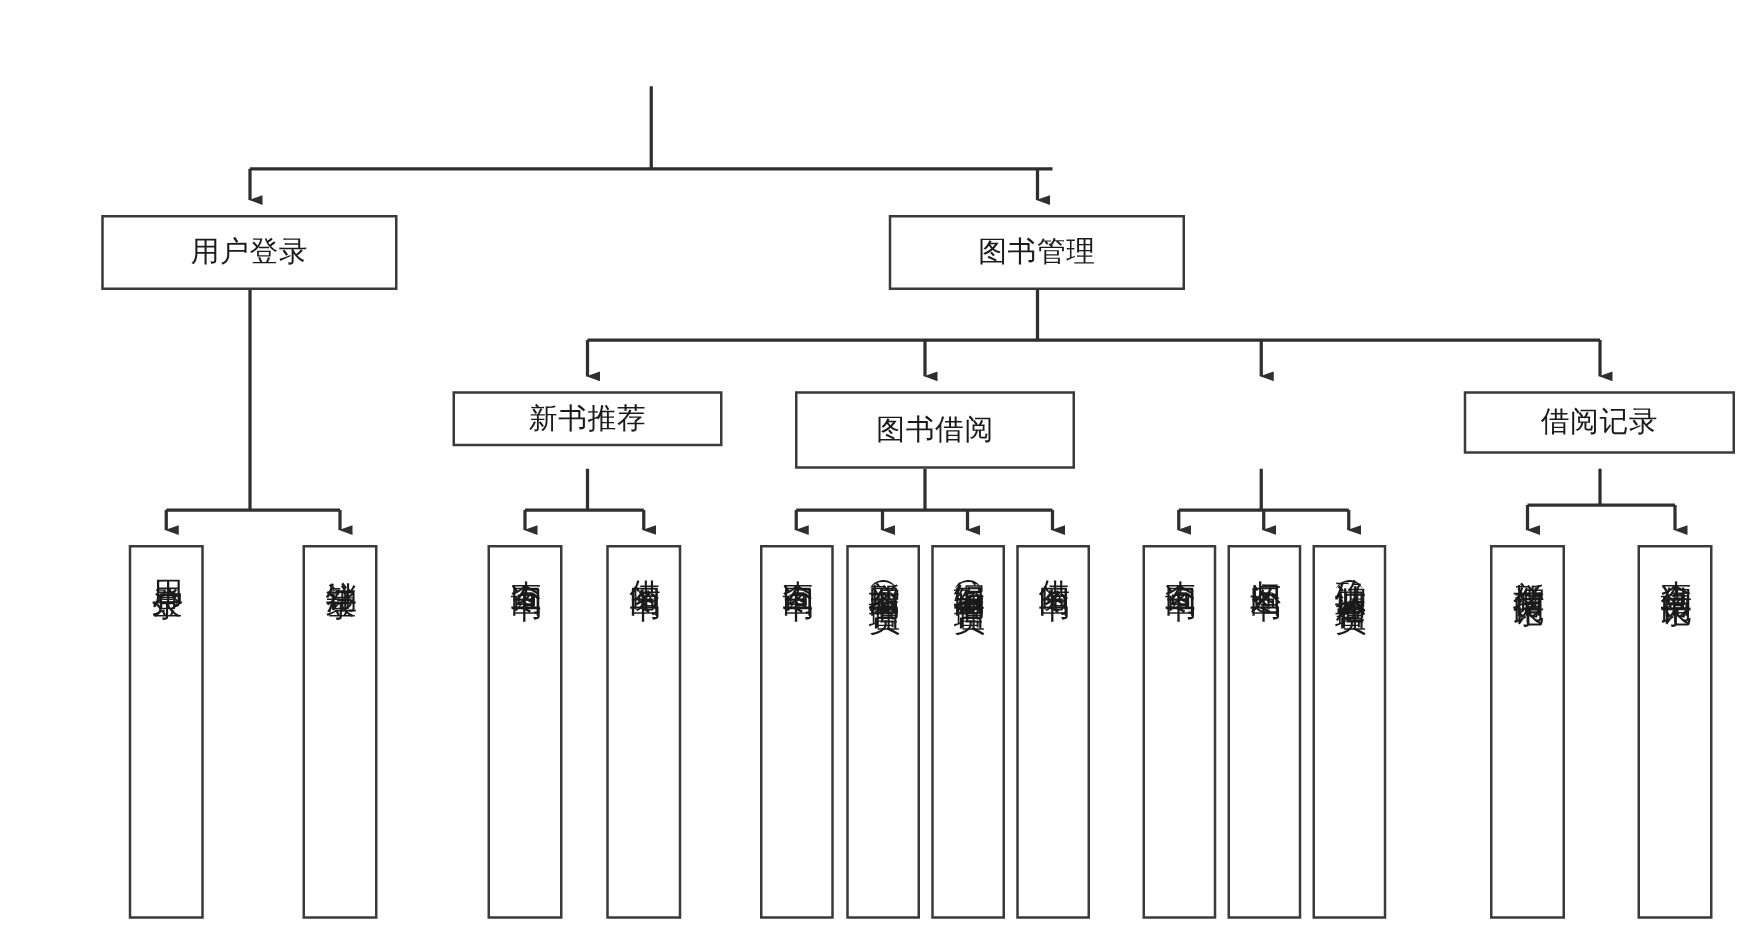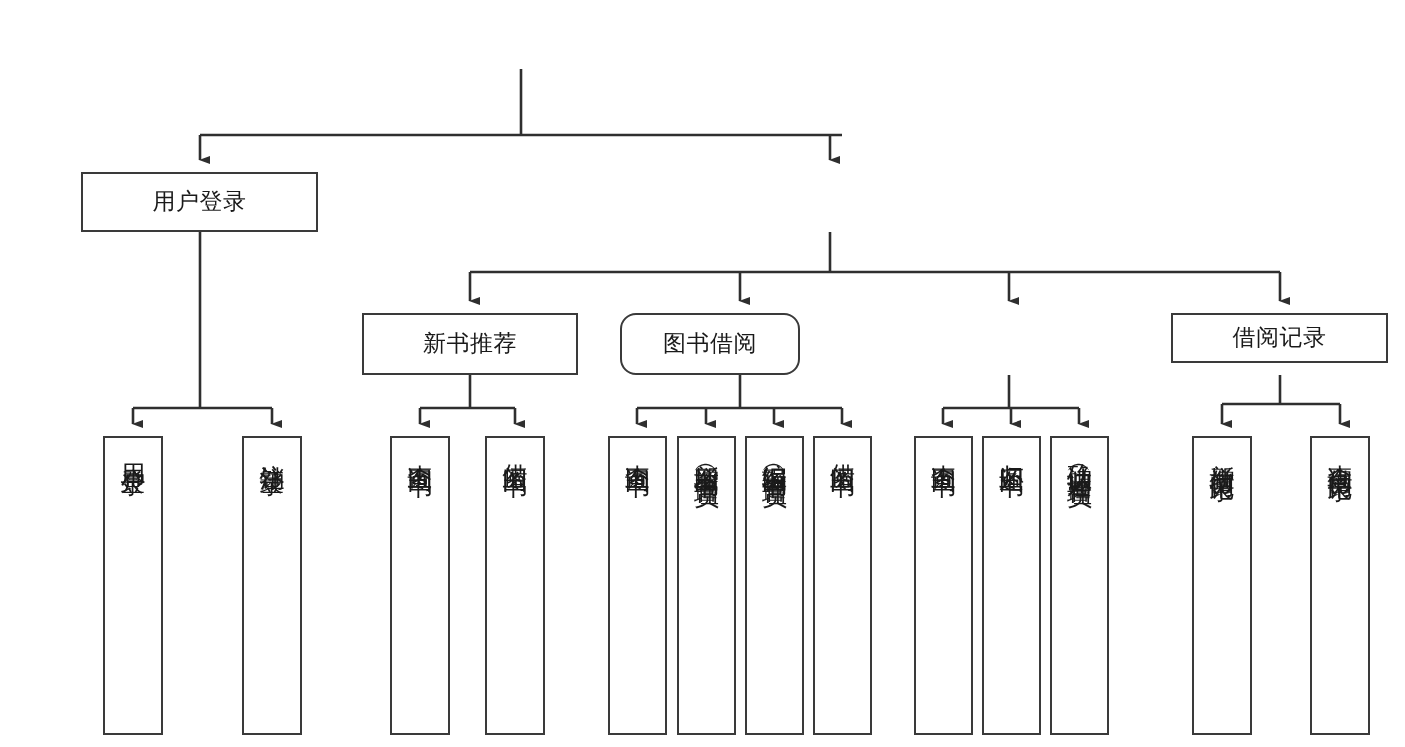--- a/index.html
+++ b/index.html
@@ -121,25 +121,28 @@
       <path d="M1222,404 L1340,404"></path>
       <path d="M1222,404 L1222,424" marker-end="url(#arrow)"></path>
       <path d="M1340,404 L1340,424" marker-end="url(#arrow)"></path>
     </g>
   </svg>
 
 
   <div class="node horiz" style="left:81px; top:172px; width:237px; height:60px;">
     <span class="label">用户登录</span>
   </div>
+  <div class="node horiz" style="left:711px; top:172px; width:237px; height:60px;">
+    <span class="label">图书管理</span>
+  </div>
 
-  <div class="node horiz" style="left:362px; top:313px; width:216px; height:62px;">
+  <div class="node horiz" style="left:362px; top:313px; width:216px; height:44px;">
     <span class="label">新书推荐</span>
   </div>
-  <div class="node horiz" style="left:620px; top:313px; width:180px; height:62px;border-radius:16px;">
+  <div class="node horiz" style="left:636px; top:313px; width:224px; height:62px;">
     <span class="label">图书借阅</span>
   </div>
   <div class="node horiz" style="left:1171px; top:313px; width:217px; height:50px;">
     <span class="label">借阅记录</span>
   </div>
 
   <div class="node vert" style="left:103px; top:436px; width:60px; height:299px;">
     <span class="label">用户登录</span>
   </div>
   <div class="node vert" style="left:242px; top:436px; width:60px; height:299px;">

